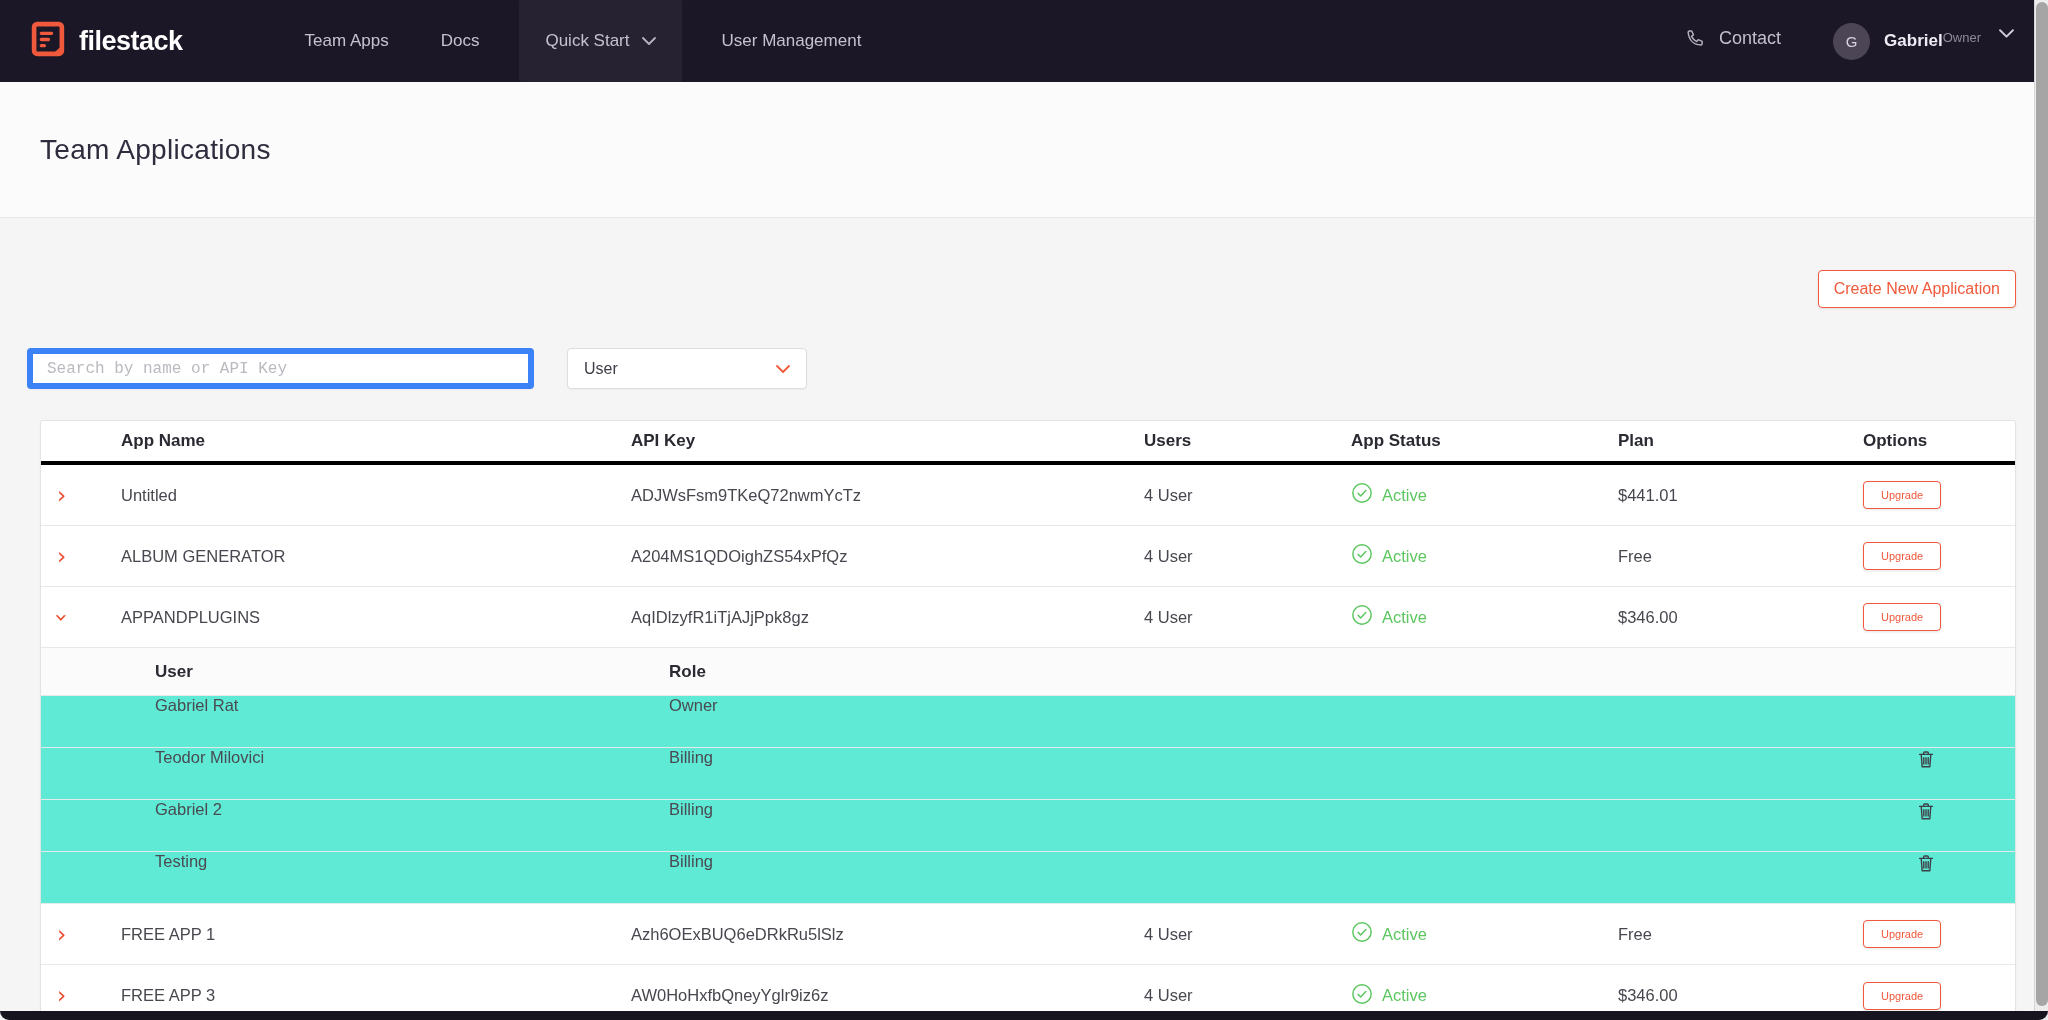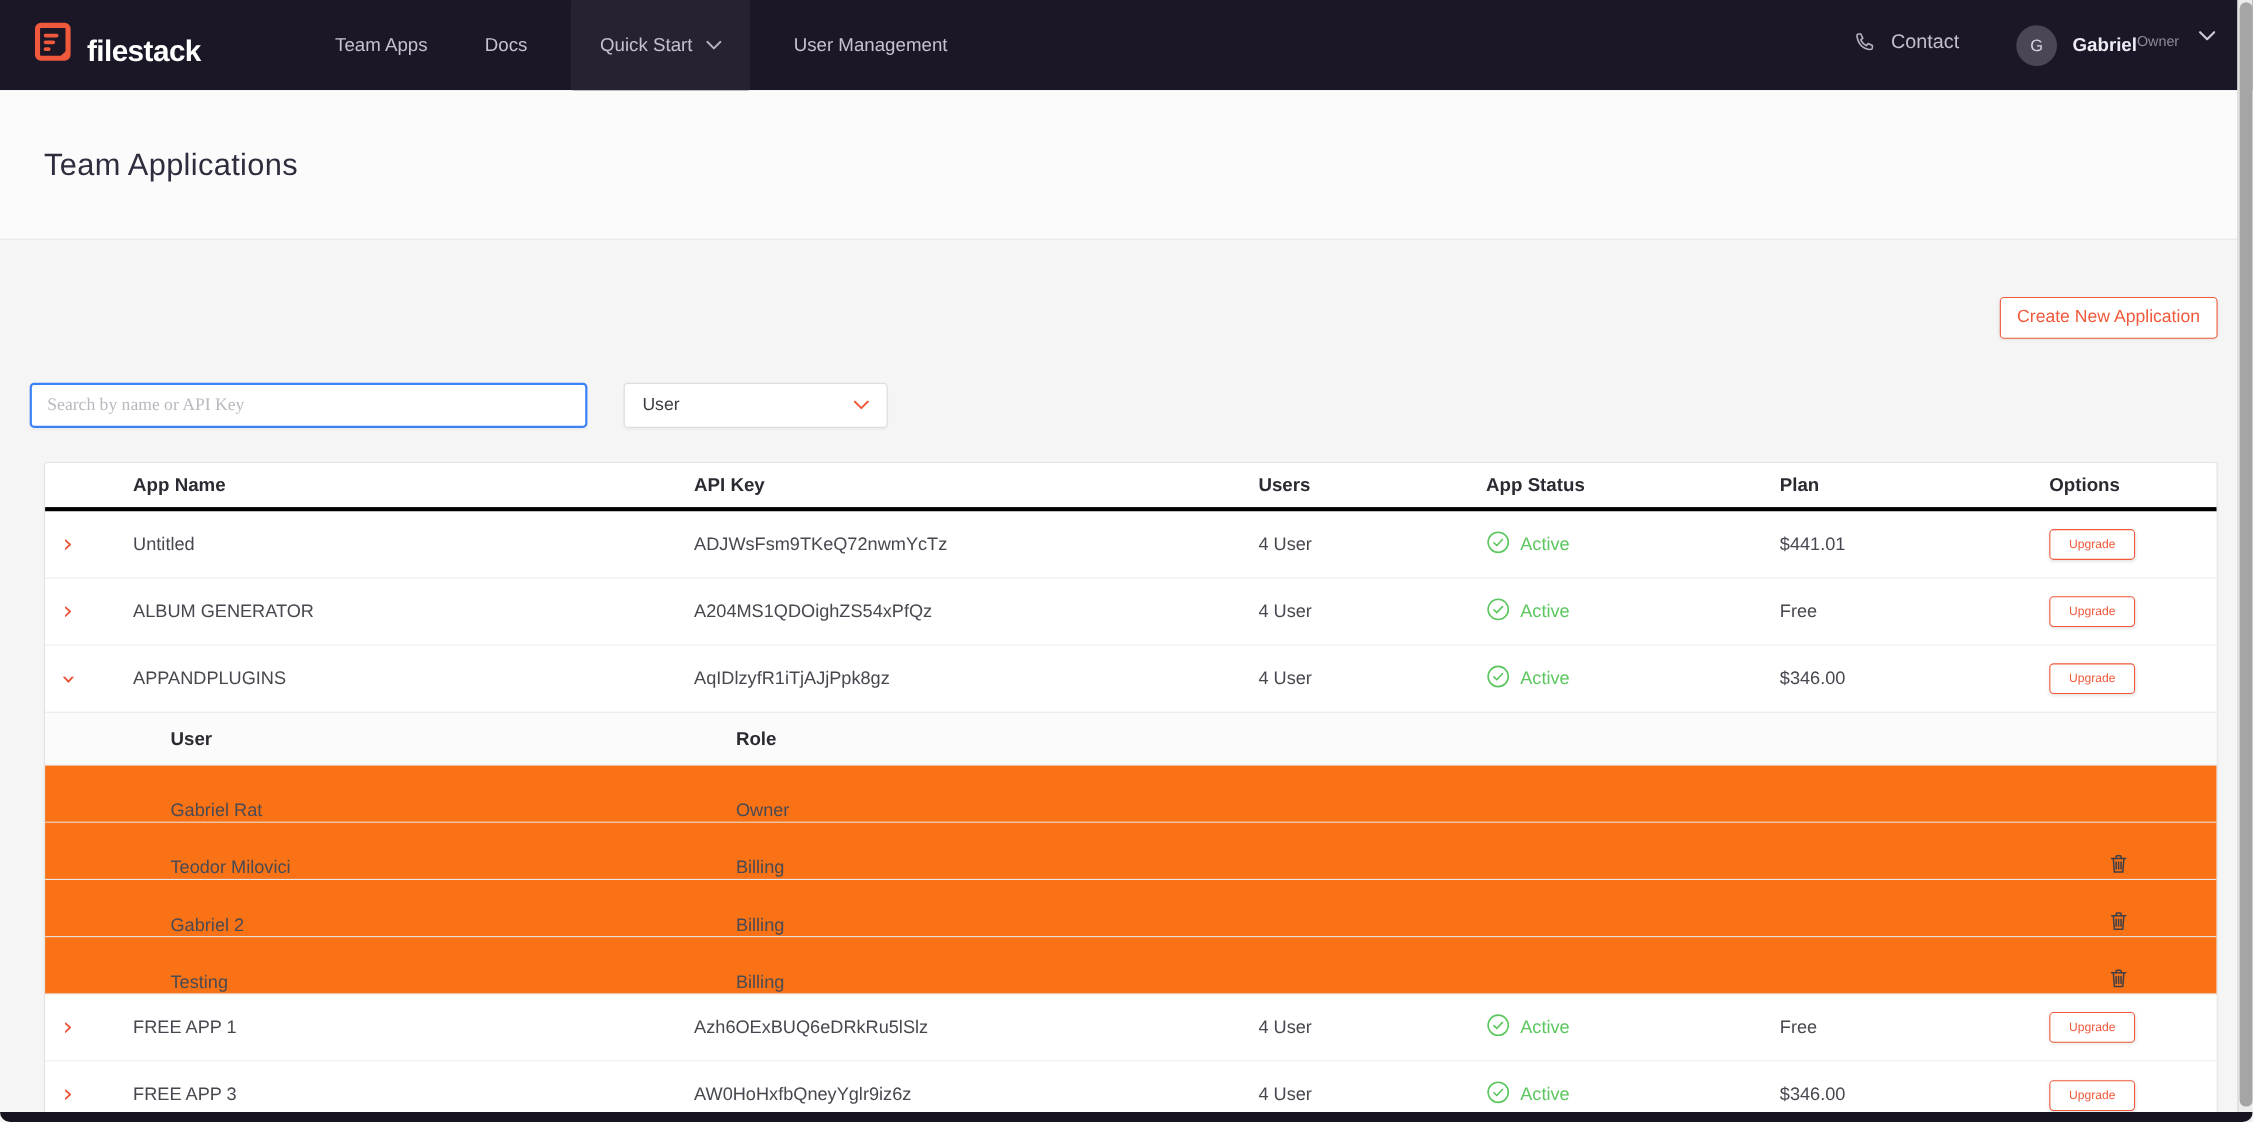--- a/index.html
+++ b/index.html
@@ -8,21 +8,21 @@
     width:2048px; height:1020px; position:relative; overflow:hidden;
     font-family:"Liberation Sans","DejaVu Sans",sans-serif;
     background:#f5f5f6;
   }
 
   
   .topnav {
     height:82px; background:#1c1727; display:flex; align-items:center;
     padding:0 34px 0 30px; color:#c5c2ce;
   }
-  .brand { display:flex; align-items:flex-end; gap:12px; cursor:pointer; margin-right:96px; }
+  .brand { display:flex; align-items:center; gap:12px; cursor:pointer; margin-right:96px; }
   .brand-text { color:#ffffff; font-weight:bold; font-size:27px; letter-spacing:-0.5px; }
   .nav-items { display:flex; align-items:center; height:100%; }
   .nav-item {
     font-size:17px; color:#c5c2ce; padding:0 26px; height:100%;
     display:flex; align-items:center; cursor:pointer; white-space:nowrap;
   }
   .nav-item.boxed { background:#272232; border-radius:2px; gap:12px; margin:0 14px; }
   .nav-spacer { flex:1; }
   .contact { display:flex; align-items:flex-start; gap:13px; font-size:18px; color:#c2bfca; cursor:pointer; margin-right:52px; }
   .user-menu { display:flex; align-items:center; gap:14px; cursor:pointer; }
@@ -44,22 +44,22 @@
 
   
   .create-row { display:flex; justify-content:flex-end; margin:52px 32px 0 0; }
   .create-btn {
     background:#ffffff; border:1px solid #f0593b; color:#f0593b; font-size:16px;
     padding:9px 15px; border-radius:4px; cursor:pointer;
     font-family:inherit; box-shadow:0 1px 3px rgba(0,0,0,0.08);
   }
   .filter-row { display:flex; align-items:center; gap:33px; margin:40px 0 0 27px; }
   .search-input {
-    width:507px; height:41px; background:#fff; border:2px solid #3b82f6; border-radius:4px;
-    padding:0 14px; font-size:16px; color:#701a75; font-family:Liberation Serif, serif;
+    width:507px; height:41px; background:#fff; border:6px solid #3b82f6; border-radius:4px;
+    padding:0 14px; font-size:16px; color:#701a75; font-family:Liberation Mono, monospace;
     box-shadow:0 1px 2px rgba(0,0,0,0.04);
   }
   .search-input::placeholder { color:#b9b9c0; }
   .filter-select {
     width:240px; height:41px; background:#fff; border:1px solid #dddde2; border-radius:4px;
     display:flex; align-items:center; justify-content:space-between; padding:0 16px;
     font-size:16px; color:#3c3c44; cursor:pointer; box-shadow:0 1px 2px rgba(0,0,0,0.04);
   }
 
   
@@ -92,22 +92,22 @@
 
   
   .sub-section { background:#fbfbfc; }
   .sub-head {
     height:48px; display:flex; align-items:center; padding-left:114px;
     border-bottom:1px solid #e8e8ea;
   }
   .sub-head .sh-user { width:514px; font-size:17px; font-weight:bold; color:#2a2a32; }
   .sub-head .sh-role { font-size:17px; font-weight:bold; color:#2a2a32; }
   .sub-row {
-    height:52px; display:flex; align-items:flex-end; padding-left:114px;
-    border-bottom:1px solid #e8e8ea; background:#f97316;
+    height:52px; display:flex; align-items:flex-start; padding-left:114px;
+    border-bottom:1px solid #e8e8ea; background:#5eead4;
   }
   .sub-user { width:514px; font-size:16.5px; color:#4a4a52; }
   .sub-role { flex:1; font-size:16.5px; color:#4a4a52; }
   .trash-btn {
     background:none; border:none; cursor:pointer; margin-right:78px; padding:0;
     display:flex; align-items:center;
   }
   .trash-placeholder { width:22px; margin-right:78px; }
 
   

